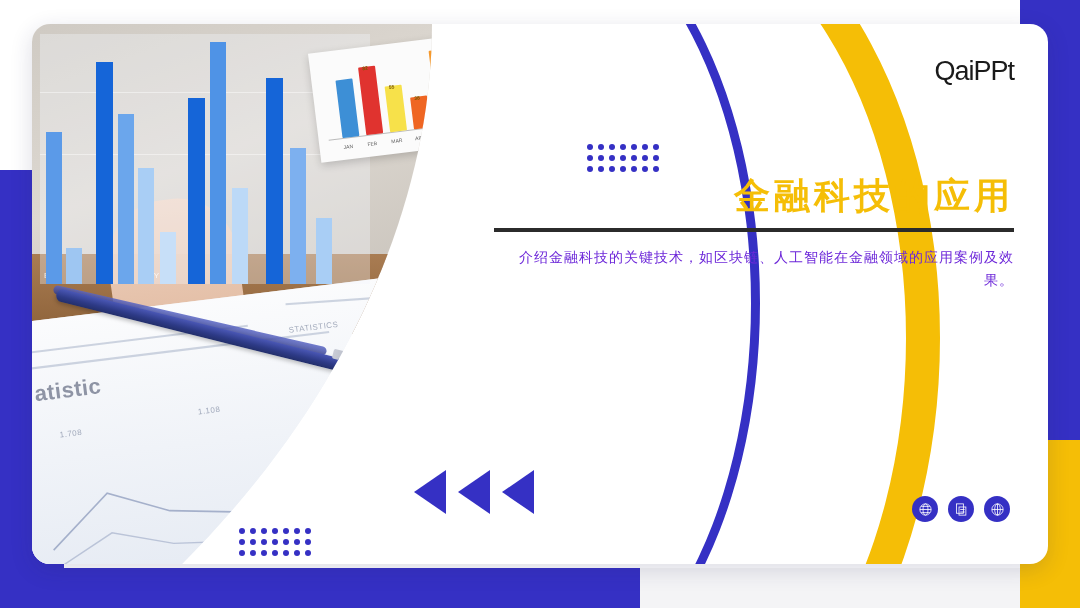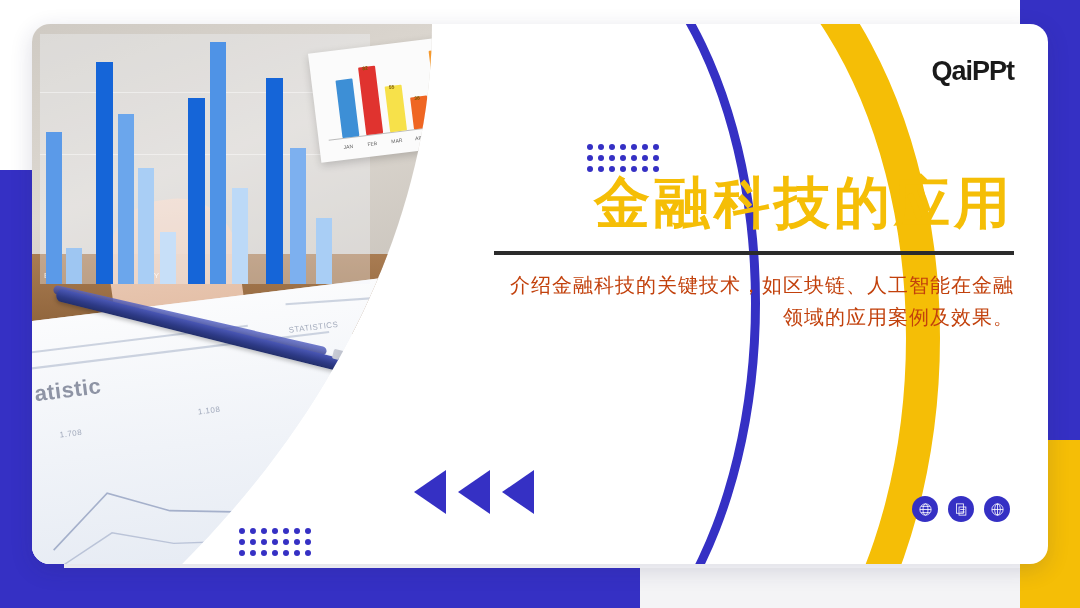--- a/index.html
+++ b/index.html
@@ -63,37 +63,37 @@
   
   #arc-blue{position:absolute;left:250px;top:-130px;width:460px;height:800px;
             border:9px solid #3530C4;border-radius:50%;
             -webkit-clip-path:inset(0 0 0 46%);clip-path:inset(0 0 0 46%);}
   #arc-yellow{position:absolute;left:300px;top:-150px;width:540px;height:860px;
             border:34px solid #F5BE06;border-radius:50%;
             -webkit-clip-path:inset(0 0 0 46%);clip-path:inset(0 0 0 46%);}
 
   
   #logo{position:absolute;right:34px;top:34px;display:flex;align-items:center;gap:1px;}
-  #logo .mark{font-size:27px;font-weight:bold;color:#1a1a1a;letter-spacing:-1px;line-height:1;}
+  #logo .mark{font-size:27px;font-weight:normal;color:#1a1a1a;letter-spacing:-1px;line-height:1;}
 
   
   .dotgrid{position:absolute;display:grid;grid-template-columns:repeat(7,11px);
            grid-template-rows:repeat(3,11px);}
   .dotgrid i{width:6px;height:6px;border-radius:50%;background:#3530C4;display:block;}
   #dots-top{left:555px;top:120px;}
   #dots-bottom{left:207px;top:504px;}
 
   
   #title-wrap{position:absolute;right:34px;top:150px;width:520px;text-align:right;}
   #title-main{font-size:66px;font-weight:bold;color:#2B25B8;letter-spacing:6px;line-height:1.06;
               font-family:"DejaVu Sans","Liberation Sans",sans-serif;}
-  #title-sub{font-size:56px;font-weight:bold;color:#F5BE06;letter-spacing:4px;line-height:1.12;
-             margin-top:2px;font-family:Liberation Mono, monospace;}
+  #title-sub{font-size:36px;font-weight:bold;color:#F5BE06;letter-spacing:4px;line-height:1.12;
+             margin-top:2px;font-family:Liberation Sans, sans-serif;}
   #title-rule{height:4px;background:#2b2b2b;margin:12px 0 14px 0;width:100%;}
-  #desc{font-size:20px;color:#c2410c;line-height:1.6;letter-spacing:1px;text-align:right;}
+  #desc{font-size:14px;color:#6d28d9;line-height:1.6;letter-spacing:1px;text-align:right;}
 
   
   #tris{position:absolute;left:382px;top:446px;display:flex;gap:12px;}
   .tri{width:0;height:0;border-top:22px solid transparent;border-bottom:22px solid transparent;
        border-right:32px solid #3530C4;}
 
   
   #mini-icons{position:absolute;right:38px;bottom:42px;display:flex;gap:10px;}
   .mico{width:26px;height:26px;border-radius:50%;background:#3530C4;display:flex;
         align-items:center;justify-content:center;}

